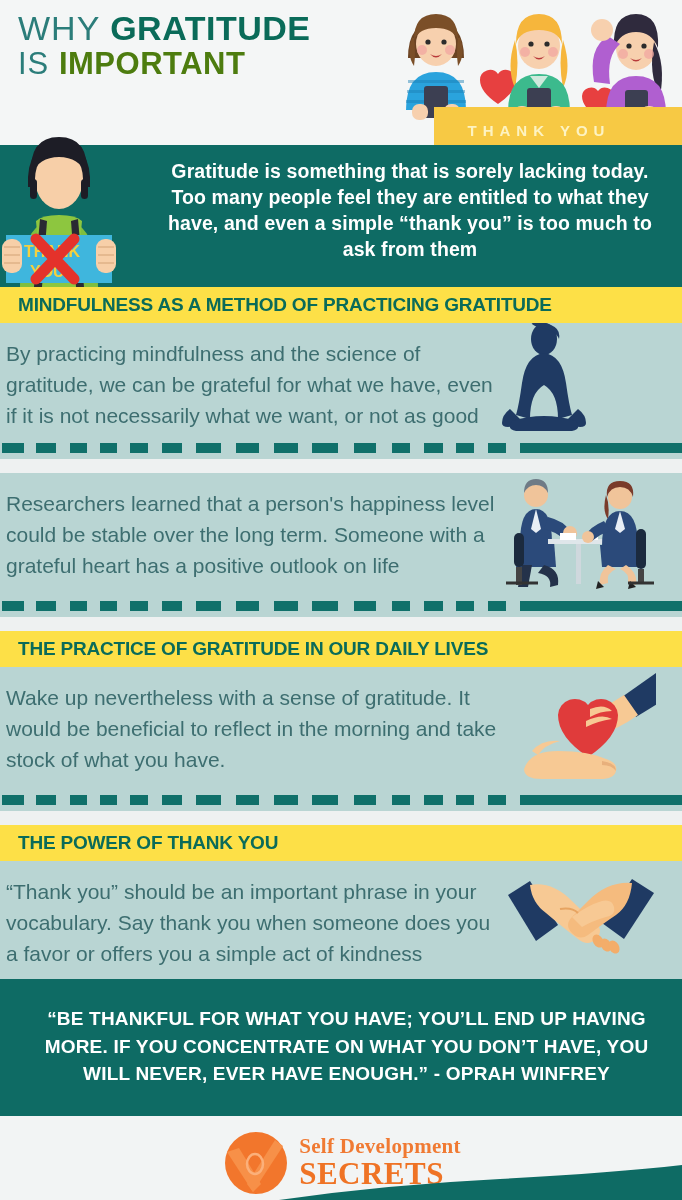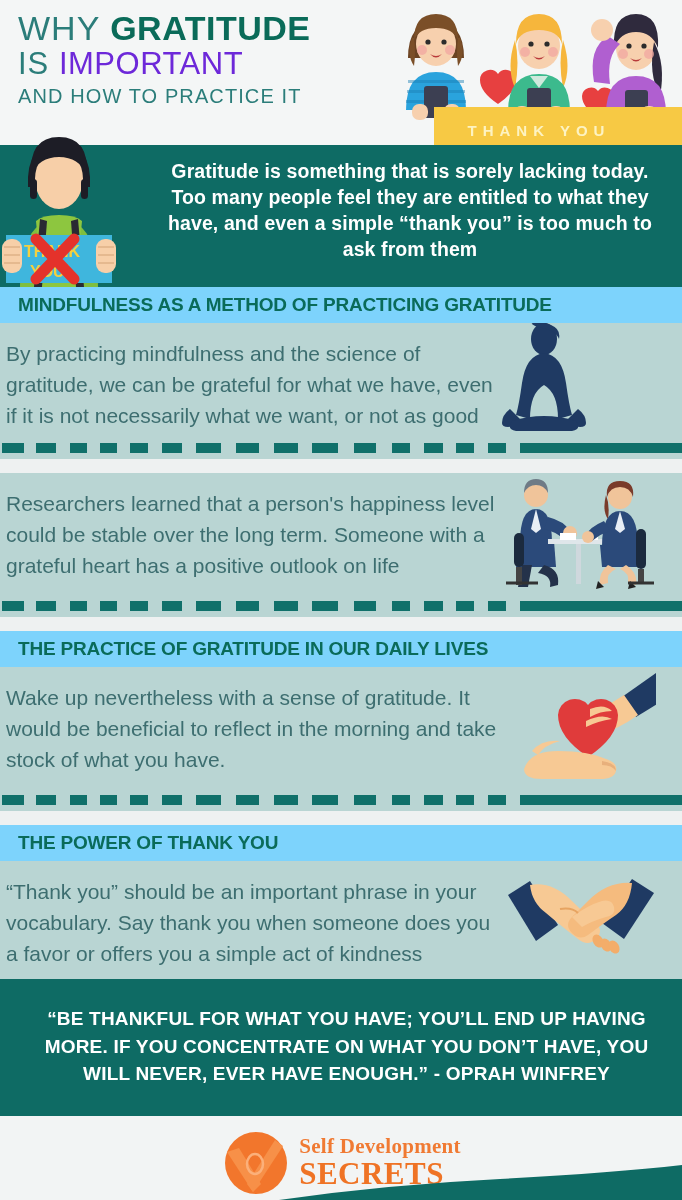--- a/index.html
+++ b/index.html
@@ -10,38 +10,38 @@
     overflow: hidden;
   }
   .page { position: relative; width: 682px; height: 856px; background: #f2f4f4; }
 
   
   .header { position: relative; height: 145px; background: #f4f6f6; }
   .header-left { position: absolute; left: 18px; top: 10px; width: 380px; }
   .title-l1 { font-size: 34px; font-weight: 400; letter-spacing: 1px; color: #2b7d7a; line-height: 1.08; }
   .title-l1 b { font-weight: 800; color: #0a6b59; letter-spacing: 0.5px; }
   .title-l2 { font-size: 31px; font-weight: 400; letter-spacing: 1px; color: #2b7d7a; line-height: 1.12; }
-  .title-l2 b { font-weight: 400; color: #6d28d9; letter-spacing: 0.5px; }
+  .title-l2 b { font-weight: 700; color: #4d7c0f; letter-spacing: 0.5px; }
   .title-l3 { font-size: 20px; font-weight: 400; letter-spacing: 1.1px; color: #2b7d7a; line-height: 1.5; }
 
   .header-art { position: absolute; left: 396px; top: 0; width: 286px; height: 145px; overflow: hidden; background: #f4f6f6; }
   .ty-text { position: absolute; left: 0; right: 0; bottom: 6px; text-align: center;
              font-size: 15px; letter-spacing: 6px; color: #fdf3c2; font-weight: 700; }
 
   
   .intro { position: relative; height: 142px; background: #0e6b64; }
   .intro-text {
     position: absolute; left: 118px; right: 16px; top: 14px;
     color: #ffffff; font-size: 19.5px; font-weight: 700; line-height: 1.33;
     text-align: center; letter-spacing: 0.1px; margin-left: 36px;
   }
   .intro-art { position: absolute; left: 0; top: -18px; width: 118px; height: 160px; }
 
   
-  .sec-head { background: #7dd3fc; height: 36px; display: flex; align-items: center; }
+  .sec-head { background: #fde047; height: 36px; display: flex; align-items: center; }
   .sec-head h2 {
     padding-left: 18px; font-size: 19px; font-weight: 800;
     color: #0a6b59; letter-spacing: -0.2px; white-space: nowrap;
   }
   .sec-body { position: relative; background: #b9d5d3; padding: 16px 0 0 0; }
   .sec-body p {
     width: 500px; padding-left: 6px;
     color: #3d6e70; font-size: 21px; line-height: 1.47; font-weight: 400;
   }
   .sec-art { position: absolute; right: 0; bottom: 0; }
@@ -69,21 +69,20 @@
 </style>
 </head>
 <body>
 
 <div class="page">
 
   <div class="header">
     <div class="header-left">
       <div class="title-l1"><span>WHY </span><b>GRATITUDE</b></div>
       <div class="title-l2"><span>IS </span><b>IMPORTANT</b></div>
-      <div class="title-l3">AND HOW TO PRACTICE IT</div>
     </div>
 
     <div class="header-art">
       <svg width="286" height="145" viewBox="0 0 286 145">
         <rect x="0" y="0" width="286" height="145" fill="#f4f6f6"></rect>
 
         <g>
           <path d="M12 58 q0 -36 28 -36 q28 0 28 36 z" fill="#6b4323"></path>
           <ellipse cx="40" cy="44" rx="20" ry="22" fill="#f7d0ae"></ellipse>
           <path d="M18 40 q0 -26 22 -26 q22 0 22 26 q-5 -12 -22 -12 q-17 0 -22 12z" fill="#7b4f28"></path>

